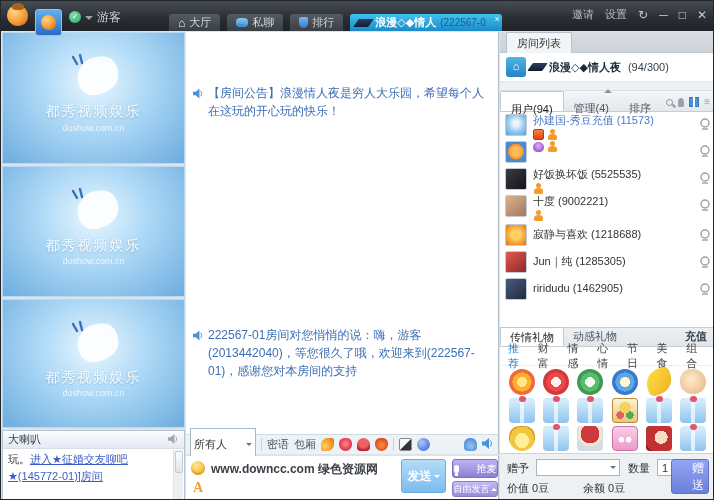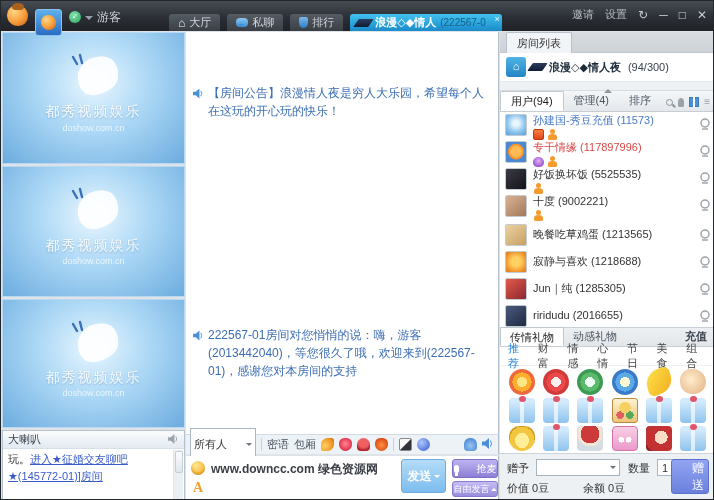--- a/index.html
+++ b/index.html
@@ -103,21 +103,21 @@
   .room-row { height:29px; background:#fff; border-bottom:1px solid #e2e7ec; display:flex; align-items:center; gap:4px; padding:0 6px; }
   .home-btn { width:20px; height:20px; background:linear-gradient(#4fb4e4,#2384c4); border-radius:3px;
     color:#fff; font-size:11px; text-align:center; line-height:19px; }
   .room-name { font-size:11px; font-weight:bold; color:#1c2a3a; }
   .room-cap { font-size:11px; color:#39434e; margin-left:3px; }
   .collapse-strip { height:9px; background:#eef1f4; border-bottom:1px solid #d6dce2; text-align:center; }
   .collapse-strip i { display:inline-block; width:0; height:0; border:4px solid transparent; border-bottom-color:#8c96a0; margin-top:-2px; }
 
   .user-tabs { height:21px; background:linear-gradient(#f4f6f8,#e4e8ec); border-bottom:1px solid #c6ced4;
     display:flex; align-items:flex-end; font-size:11px; }
-  .ut { height:20px; line-height:19px; padding:0 10px; color:#4a545e; }
+  .ut { height:20px; line-height:19px; padding:8px 10px; color:#4a545e; }
   .ut.active { background:#fff; border:1px solid #c0c8d0; border-bottom-color:#fff; color:#222; border-radius:2px 2px 0 0; }
   .ut-icons { margin-left:auto; display:flex; align-items:center; gap:5px; padding-right:5px; padding-bottom:4px; }
   .i-search { width:7px; height:7px; border:1.5px solid #8a929a; border-radius:50%; position:relative; }
   .i-search::after { content:""; position:absolute; left:5px; top:5px; width:4px; height:1.5px; background:#8a929a; transform:rotate(45deg); }
   .i-pin { width:6px; height:9px; background:#9aa2aa; border-radius:50% 50% 20% 20%; }
   .i-grid { width:10px; height:10px; background:#4a90d8; box-shadow:inset 0 0 0 1px #3a78c0; position:relative; }
   .i-grid::after { content:""; position:absolute; left:4px; top:0; width:2px; height:10px; background:#fff; box-shadow:0 4px 0 -1px #fff; }
   .i-filter { color:#9aa2aa; font-size:10px; line-height:10px; }
 
   .user-list { height:215px; background:#fff; overflow:hidden; }
@@ -358,21 +358,20 @@
             </div>
         </span>
         <span class="u-cam"><svg width="12" height="12" viewBox="0 0 12 12">
               <circle cx="6" cy="5" r="4" fill="none" stroke="#98a0a8" stroke-width="1.4"></circle>
               <path d="M3 11h6" stroke="#98a0a8" stroke-width="1.4"></path>
             </svg></span>
       </div>
       <div class="u-row">
         <span class="u-ava" style="background:radial-gradient(circle at 50% 48%,#ffbb54 32%,#ef8a28 54%,#4a8ad2 57%)"></span>
         <span class="u-info">
-          <div class="u-name" style="color:#d84848">专干情缘 (117897996)</div>
           <div class="u-badges">
               <span class="b-heart"></span>
               <span class="b-person"></span>
             </div>
         </span>
         <span class="u-cam"><svg width="12" height="12" viewBox="0 0 12 12">
               <circle cx="6" cy="5" r="4" fill="none" stroke="#98a0a8" stroke-width="1.4"></circle>
               <path d="M3 11h6" stroke="#98a0a8" stroke-width="1.4"></path>
             </svg></span>
       </div>
@@ -396,30 +395,20 @@
           <div class="u-badges">
               <span class="b-person"></span>
             </div>
         </span>
         <span class="u-cam"><svg width="12" height="12" viewBox="0 0 12 12">
               <circle cx="6" cy="5" r="4" fill="none" stroke="#98a0a8" stroke-width="1.4"></circle>
               <path d="M3 11h6" stroke="#98a0a8" stroke-width="1.4"></path>
             </svg></span>
       </div>
       <div class="u-row center">
-        <span class="u-ava" style="background:linear-gradient(140deg,#ead2a2,#c8a062)"></span>
-        <span class="u-info">
-            <div class="u-name" style="color:#333">晚餐吃草鸡蛋 (1213565)</div>
-          </span>
-        <span class="u-cam"><svg width="12" height="12" viewBox="0 0 12 12">
-              <circle cx="6" cy="5" r="4" fill="none" stroke="#98a0a8" stroke-width="1.4"></circle>
-              <path d="M3 11h6" stroke="#98a0a8" stroke-width="1.4"></path>
-            </svg></span>
-      </div>
-      <div class="u-row center">
         <span class="u-ava" style="background:radial-gradient(circle at 50% 48%,#ffd262 30%,#f29a32 68%,#d87418)"></span>
         <span class="u-info">
             <div class="u-name" style="color:#333">寂静与喜欢 (1218688)</div>
           </span>
         <span class="u-cam"><svg width="12" height="12" viewBox="0 0 12 12">
               <circle cx="6" cy="5" r="4" fill="none" stroke="#98a0a8" stroke-width="1.4"></circle>
               <path d="M3 11h6" stroke="#98a0a8" stroke-width="1.4"></path>
             </svg></span>
       </div>
       <div class="u-row center">
@@ -428,21 +417,21 @@
             <div class="u-name" style="color:#333">Jun｜纯 (1285305)</div>
           </span>
         <span class="u-cam"><svg width="12" height="12" viewBox="0 0 12 12">
               <circle cx="6" cy="5" r="4" fill="none" stroke="#98a0a8" stroke-width="1.4"></circle>
               <path d="M3 11h6" stroke="#98a0a8" stroke-width="1.4"></path>
             </svg></span>
       </div>
       <div class="u-row center">
         <span class="u-ava" style="background:linear-gradient(140deg,#4a5a7c,#202a42)"></span>
         <span class="u-info">
-            <div class="u-name" style="color:#333">riridudu (2016655)</div>
+            <div class="u-name" style="color:#333">riridudu (1462905)</div>
           </span>
         <span class="u-cam"><svg width="12" height="12" viewBox="0 0 12 12">
               <circle cx="6" cy="5" r="4" fill="none" stroke="#98a0a8" stroke-width="1.4"></circle>
               <path d="M3 11h6" stroke="#98a0a8" stroke-width="1.4"></path>
             </svg></span>
       </div>
     </div>
 
     <div class="gift-tabs">
       <span class="gt active">传情礼物</span>

